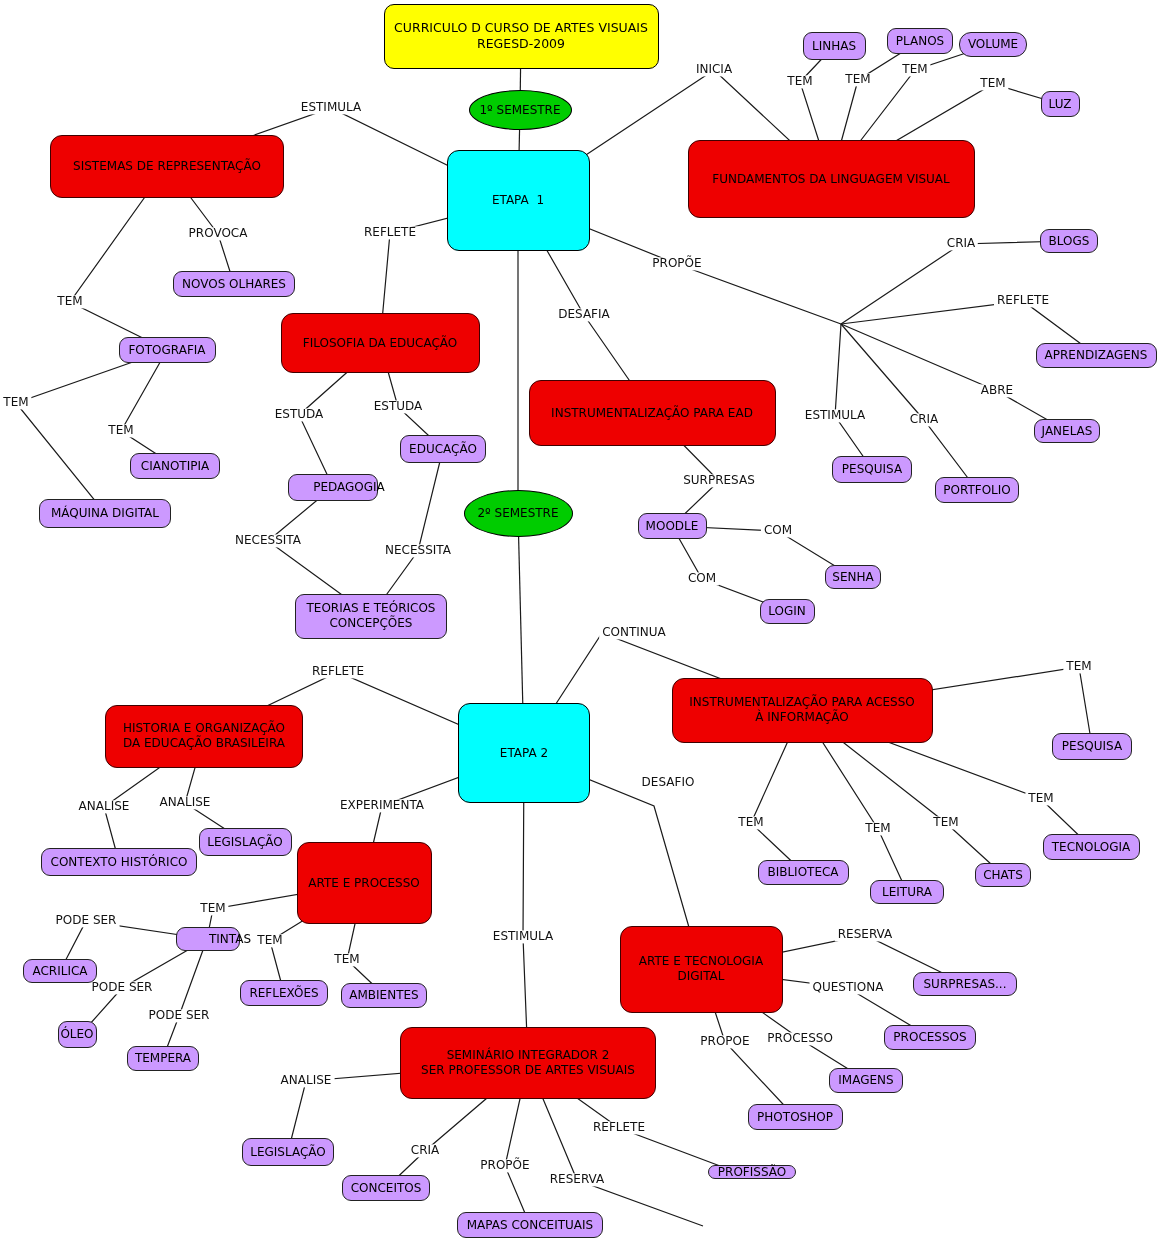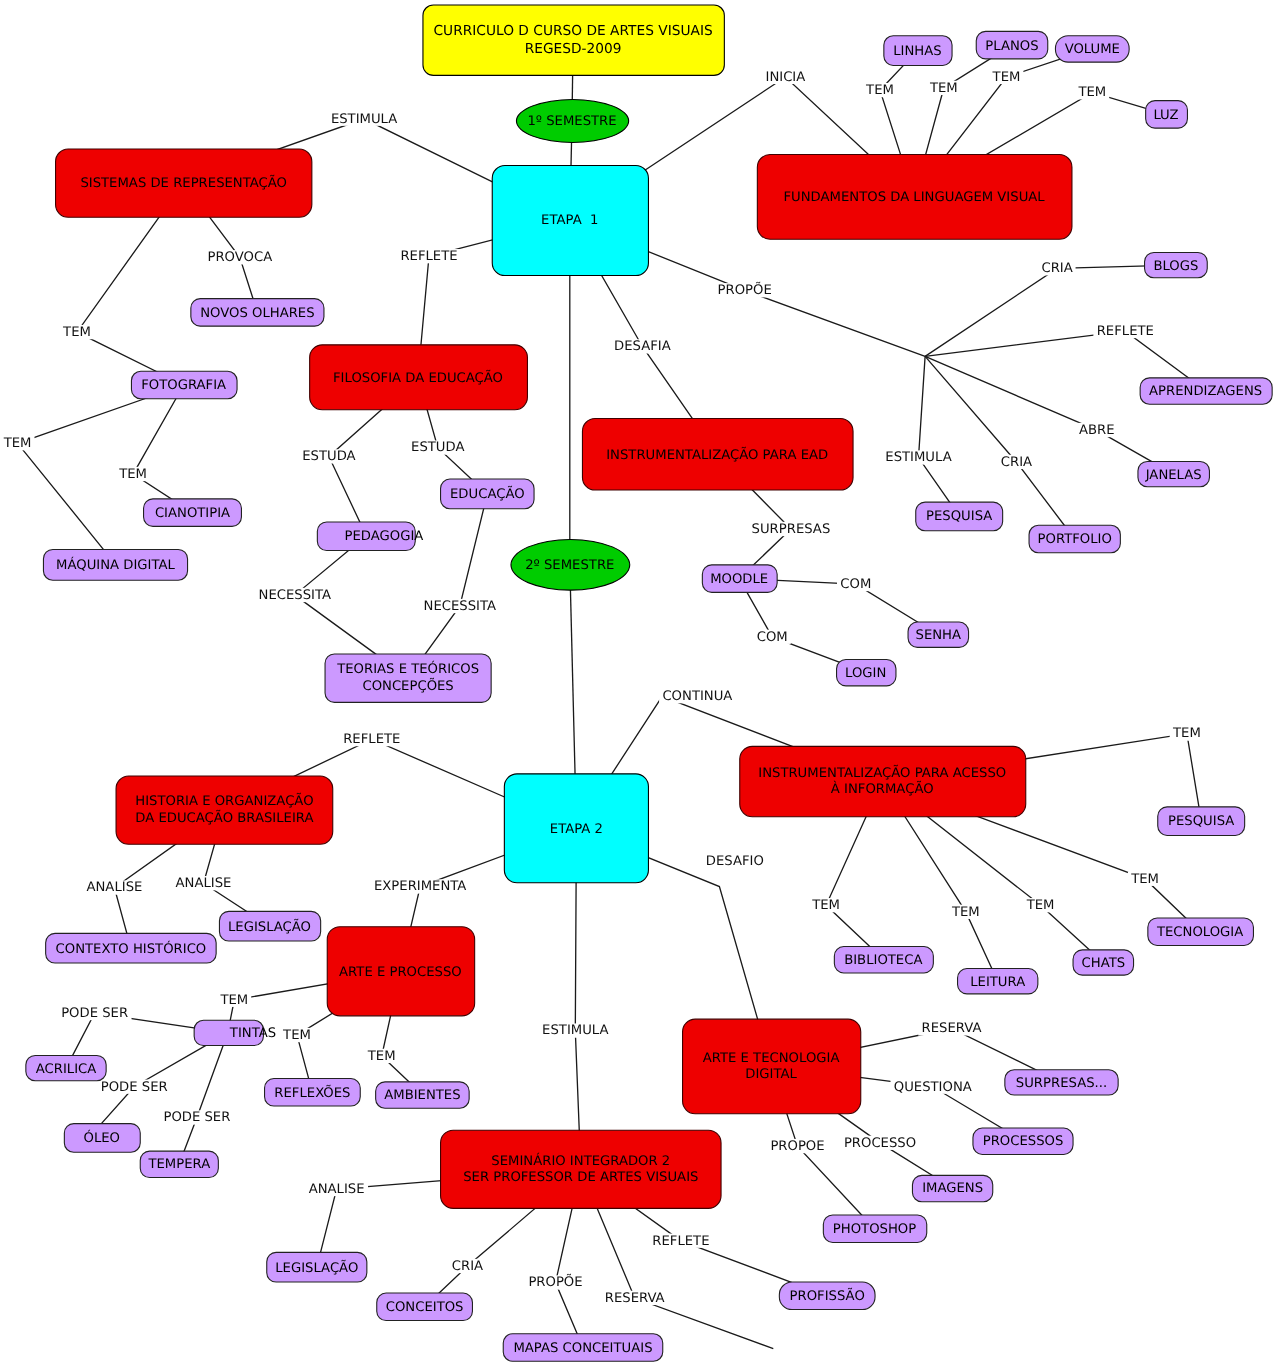--- a/index.html
+++ b/index.html
@@ -162,21 +162,21 @@
     <div class="node concept" style="left: 759.5px; top: 598.5px; width: 55px; height: 25px;">LOGIN</div>
     <div class="node semester" style="left: 463.5px; top: 489.5px; width: 109px; height: 47px;">2º SEMESTRE</div>
     <div class="node stage" style="left: 458px; top: 703px; width: 132px; height: 100px;">ETAPA 2</div>
     <div class="node topic" style="left: 105px; top: 704.5px; width: 198px; height: 63px;">HISTORIA E ORGANIZAÇÃO
 DA EDUCAÇÃO BRASILEIRA</div>
     <div class="node concept" style="left: 198.5px; top: 828px; width: 93px; height: 28px;">LEGISLAÇÃO</div>
     <div class="node concept" style="left: 41px; top: 848px; width: 156px; height: 28px;">CONTEXTO HISTÓRICO</div>
     <div class="node topic" style="left: 296.5px; top: 842px; width: 135px; height: 82px;">ARTE E PROCESSO</div>
     <div class="node concept" style="left: 176px; top: 927px; width: 64px; height: 24px; padding-left: 44px;">TINTAS</div>
     <div class="node concept" style="left: 23px; top: 959px; width: 74px; height: 24px;">ACRILICA</div>
-    <div class="node concept" style="left: 57.5px; top: 1020.5px; width: 70px; height: 27px;">ÓLEO</div>
+    <div class="node concept" style="left: 57.5px; top: 1020.5px; width: 39px; height: 27px;">ÓLEO</div>
     <div class="node concept" style="left: 127px; top: 1045.5px; width: 72px; height: 25px;">TEMPERA</div>
     <div class="node concept" style="left: 240px; top: 980px; width: 88px; height: 26px;">REFLEXÕES</div>
     <div class="node concept" style="left: 341px; top: 982.5px; width: 86px; height: 25px;">AMBIENTES</div>
     <div class="node topic" style="left: 671.5px; top: 677.5px; width: 261px; height: 65px;">INSTRUMENTALIZAÇÃO PARA ACESSO
 À INFORMAÇÃO</div>
     <div class="node concept" style="left: 1052px; top: 732.5px; width: 80px; height: 27px;">PESQUISA</div>
     <div class="node concept" style="left: 757.5px; top: 859.5px; width: 91px; height: 25px;">BIBLIOTECA</div>
     <div class="node concept" style="left: 870px; top: 880px; width: 74px; height: 24px;">LEITURA</div>
     <div class="node concept" style="left: 975px; top: 863px; width: 56px; height: 24px;">CHATS</div>
     <div class="node concept" style="left: 1042.5px; top: 834px; width: 97px; height: 26px;">TECNOLOGIA</div>
@@ -185,14 +185,14 @@
     <div class="node concept" style="left: 913px; top: 972px; width: 104px; height: 24px;">SURPRESAS...</div>
     <div class="node concept" style="left: 884px; top: 1024.5px; width: 92px; height: 25px;">PROCESSOS</div>
     <div class="node concept" style="left: 829px; top: 1067.5px; width: 74px; height: 25px;">IMAGENS</div>
     <div class="node concept" style="left: 747.5px; top: 1104px; width: 95px; height: 26px;">PHOTOSHOP</div>
     <div class="node topic" style="left: 400px; top: 1027px; width: 256px; height: 72px;">SEMINÁRIO INTEGRADOR 2
 SER PROFESSOR DE ARTES VISUAIS</div>
     <div class="node concept" style="left: 242px; top: 1138px; width: 92px; height: 28px;">LEGISLAÇÃO</div>
     <div class="node concept" style="left: 342px; top: 1175px; width: 88px; height: 26px;">CONCEITOS</div>
     <div class="node concept" style="left: 457px; top: 1212px; width: 146px; height: 26px;">MAPAS CONCEITUAIS</div>
     <div class="node concept" style="left: 657px; top: 1213.5px; width: 92px; height: 25px; margin-top: 32px;">DESAFIOS...</div>
-    <div class="node concept" style="left: 708px; top: 1165px; width: 88px; height: 26px; border-radius: 12px;">PROFISSÃO</div>
+    <div class="node concept" style="left: 708px; top: 1165px; width: 88px; height: 14px; border-radius: 12px;">PROFISSÃO</div>
   </div>
 
 </body></html>

